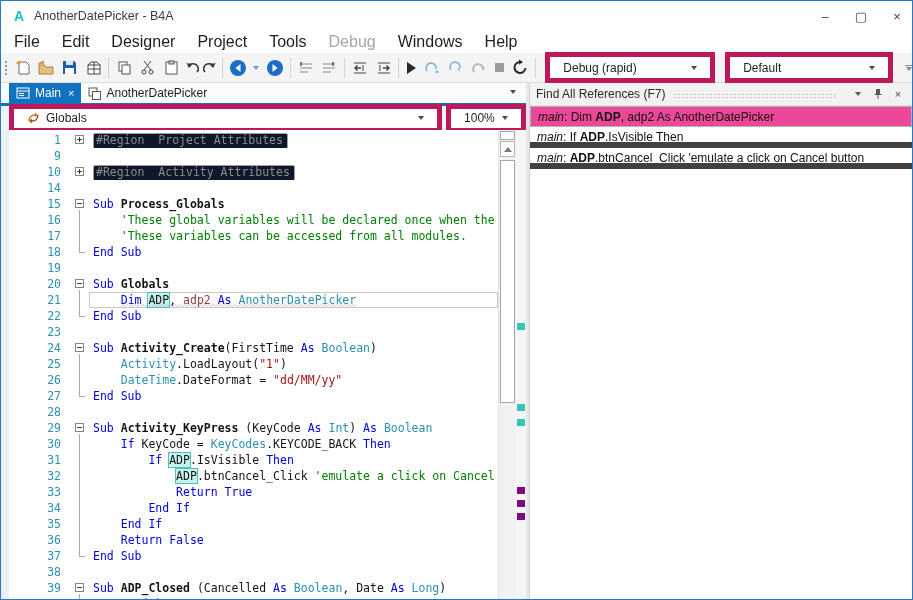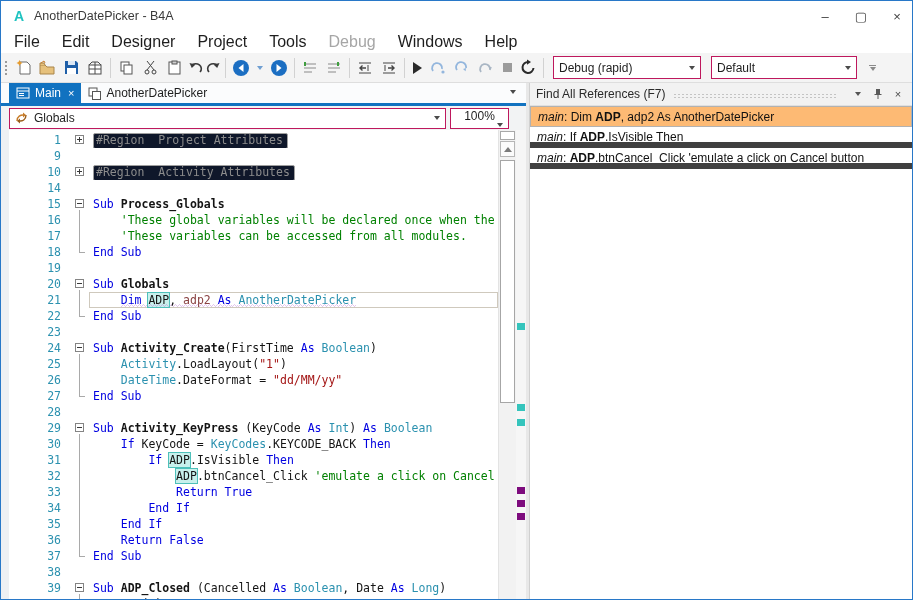--- a/index.html
+++ b/index.html
@@ -18,42 +18,42 @@
   .mi.dis{color:#a6a6a6;}
 
   
   .toolbar{position:absolute;left:0;top:52px;right:0;height:29px;background:#f4f4f4;border-bottom:1px solid #dedede;display:flex;align-items:center;}
   .grip{width:5px;height:18px;margin:0 3px 0 2px;background-image:radial-gradient(#9a9a9a 1px,transparent 1.2px);background-size:4px 4px;background-position:1px 1px;}
   .tbtn{width:24px;height:24px;display:flex;align-items:center;justify-content:center;}
   .tbtn.narrow{width:18px;}
   .tsep{width:1px;height:20px;background:#d2d2d2;margin:0 3px;}
   .caret-down{width:0;height:0;border-left:3.5px solid transparent;border-right:3.5px solid transparent;border-top:4px solid #4a4a4a;}
   .caret-down.blue{border-top-color:#6f9fd2;}
-  .combo{display:flex;align-items:center;height:21px;border:1px solid #be185d;background:#fff;padding:0 5px;font-size:12px;color:#1e1e1e;}
+  .combo{display:flex;align-items:center;height:21px;border:5px solid #be185d;background:#fff;padding:0 13px;font-size:12px;color:#1e1e1e;}
   .combo .caret-down{margin-left:auto;}
   .combo.build{width:136px;margin-left:6px;}
   .combo.conf{width:134px;margin-left:10px;}
   .overflow{margin-left:12px;display:flex;flex-direction:column;align-items:center;gap:1px;}
   .overflow .bar{width:7px;height:1px;background:#8a8a8a;}
   .runtri{width:0;height:0;border-top:6px solid transparent;border-bottom:6px solid transparent;border-left:9px solid #2a2a2a;}
   .stopsq{width:9px;height:9px;background:#9b9b9b;}
 
   
   .editorcol{position:absolute;left:0;top:82px;width:525px;bottom:0;background:#eef0f3;}
   .tabbar{position:absolute;left:0;top:0;right:0;height:20px;background:#fbfcfd;display:flex;align-items:stretch;padding-left:8px;}
   .tabaccent{position:absolute;left:0;top:20px;right:0;height:3px;background:#1172c0;}
   .tab{display:flex;align-items:center;gap:5px;padding:0 7px;font-size:12px;}
   .tab.active{background:#1172c0;color:#fff;}
   .tab.plain{color:#1e1e1e;}
   .tabclose{font-size:11px;margin-left:2px;}
   .taboverflow{position:absolute;right:10px;top:7px;}
 
   .navrow{position:absolute;left:0;top:23px;right:0;height:24px;background:#f2f3f4;display:flex;align-items:center;padding-left:8px;}
   .combo.scope{width:425px;height:19px;}
-  .combo.zoomc{width:47px;height:19px;margin-left:4px;flex-direction:column;}
+  .combo.zoomc{width:47px;height:19px;margin-left:4px;}
 
   .editor{position:absolute;left:8px;top:47px;right:0;bottom:0;background:#fff;}
   .coderows{position:absolute;left:0;top:2px;right:28px;bottom:0;overflow:hidden;font-family:"DejaVu Sans Mono",monospace;font-size:11.5px;}
   .crow{display:flex;height:16px;line-height:16px;white-space:pre;}
   .ln{width:60px;text-align:right;padding-right:8px;box-sizing:border-box;color:#2b91af;flex:none;}
   .foldc{width:20px;position:relative;flex:none;}
   .fbox{position:absolute;left:6px;top:3px;width:9px;height:9px;border:1px solid #848484;background:#fff;box-sizing:border-box;}
   .fbox::before{content:"";position:absolute;left:1px;top:3px;width:5px;height:1px;background:#3a3a3a;}
   .fbox.plus::after{content:"";position:absolute;left:3px;top:1px;width:1px;height:5px;background:#3a3a3a;}
   .codecell{flex:1;padding-left:4px;position:relative;overflow:hidden;}
@@ -82,21 +82,21 @@
   .smark{position:absolute;left:1px;width:8px;height:7px;}
 
   
   .vsplit{position:absolute;left:525px;width:3px;top:82px;bottom:0;background:#e8e8e8;}
   .rpanel{position:absolute;left:528px;right:0;top:82px;bottom:0;background:#fff;border-left:1px solid #d0d0d0;}
   .rphead{height:22px;background:#f2f2f2;display:flex;align-items:center;padding:0 6px;border-bottom:1px solid #e0e0e0;}
   .rptitle{font-size:12px;color:#2a2a2a;white-space:nowrap;}
   .rpdots{flex:1;height:6px;margin:3px 8px 0 8px;background-image:radial-gradient(#c4c4c4 0.8px,transparent 1px);background-size:4px 3px;}
   .rpicon{width:16px;display:flex;align-items:center;justify-content:center;color:#4a4a4a;font-size:11px;margin-left:4px;}
   .rprow{height:21px;line-height:20px;padding-left:7px;font-size:12px;color:#111;border-bottom:6px solid #404040;white-space:nowrap;overflow:hidden;box-sizing:border-box;}
-  .rprow.sel{border:1px solid #b2b2b2;background:#fdba74;}
+  .rprow.sel{border:1px solid #b2b2b2;background:#ec4899;}
   .rprow .it{font-style:italic;}
   .rprow .b{font-weight:bold;}
 </style>
 </head>
 <body>
 
 <div id="window">
 
   <div class="titlebar">
     <span class="logo">A</span>

